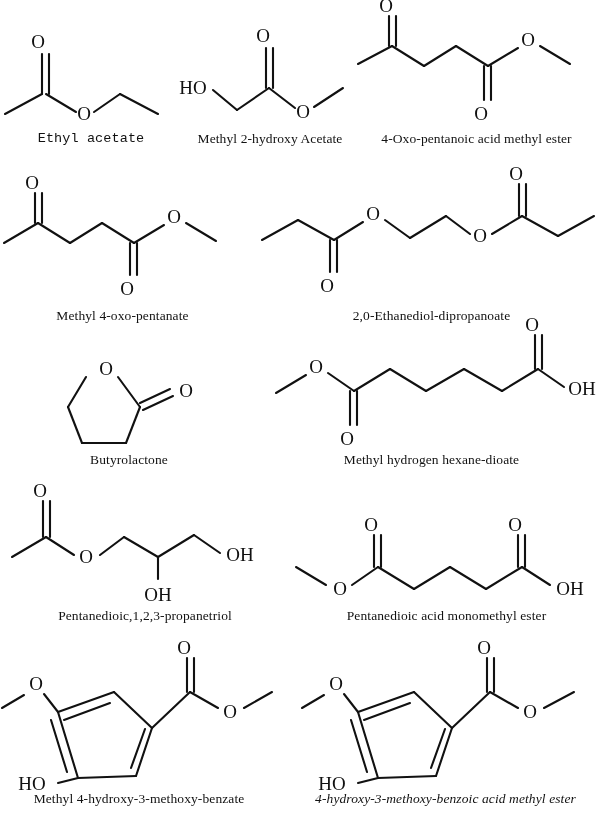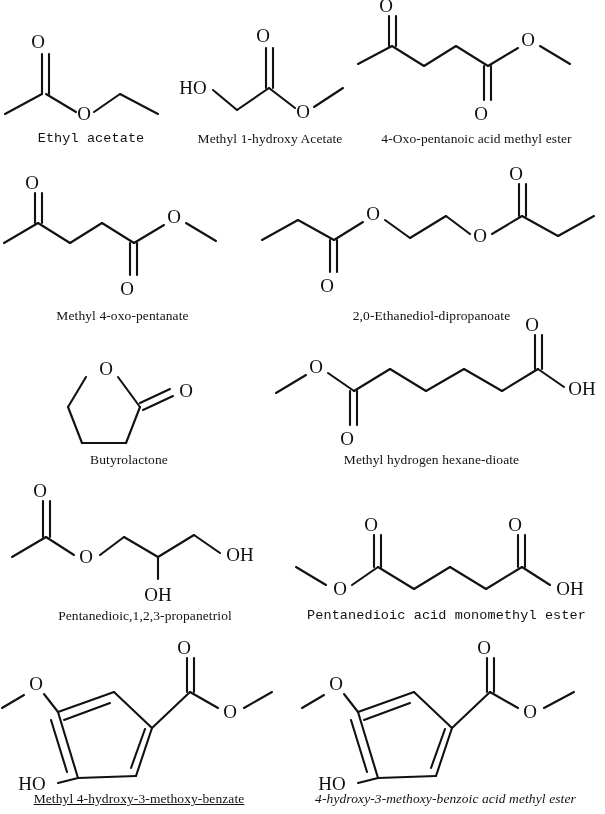--- a/index.html
+++ b/index.html
@@ -75,21 +75,21 @@
       <line class="bond" x1="38" y1="68" x2="62" y2="88"></line>
       <line class="bond" x1="62" y1="88" x2="94" y2="66"></line>
       <line class="bond" x1="91" y1="66" x2="91" y2="26"></line>
       <line class="bond" x1="98" y1="66" x2="98" y2="26"></line>
       <text class="atom" x="88" y="20" text-anchor="middle">O</text>
       <line class="bond" x1="94" y1="66" x2="120" y2="86"></line>
       <text class="atom" x="128" y="96" text-anchor="middle">O</text>
       <line class="bond" x1="139" y1="85" x2="168" y2="66"></line>
     </svg>
   </div>
-  <div class="caption" style="left:175px; top:131px; width:190px;">Methyl 1-hydroxy Acetate</div>
+  <div class="caption" style="left:175px; top:131px; width:190px;">Methyl 2-hydroxy Acetate</div>
 
   <div class="struct" style="left:348px; top:2px;">
     <svg width="250" height="125" viewBox="0 0 250 125">
       <line class="bond" x1="10" y1="62" x2="44" y2="44"></line>
       <line class="bond" x1="41" y1="44" x2="41" y2="14"></line>
       <line class="bond" x1="48" y1="44" x2="48" y2="14"></line>
       <text class="atom" x="38" y="10" text-anchor="middle">O</text>
       <line class="bond" x1="44" y1="44" x2="76" y2="64"></line>
       <line class="bond" x1="76" y1="64" x2="108" y2="44"></line>
       <line class="bond" x1="108" y1="44" x2="140" y2="64"></line>
@@ -213,21 +213,21 @@
       <line class="bond" x1="126" y1="84" x2="162" y2="62"></line>
       <line class="bond" x1="162" y1="62" x2="198" y2="84"></line>
       <line class="bond" x1="198" y1="84" x2="234" y2="62"></line>
       <line class="bond" x1="230" y1="62" x2="230" y2="30"></line>
       <line class="bond" x1="237" y1="62" x2="237" y2="30"></line>
       <text class="atom" x="227" y="26" text-anchor="middle">O</text>
       <line class="bond" x1="234" y1="62" x2="262" y2="80"></line>
       <text class="atom" x="282" y="90" text-anchor="middle">OH</text>
     </svg>
   </div>
-  <div class="caption" style="left:288px; top:608px; width:317px;font-family:Liberation Mono, monospace;">Pentanedioic acid monomethyl ester</div>
+  <div class="caption" style="left:288px; top:608px; width:317px;">Pentanedioic acid monomethyl ester</div>
 
   <div class="struct" style="left:0px; top:650px;">
     <svg width="292" height="145" viewBox="0 0 292 145">
 
       <line class="bond" x1="58" y1="62" x2="114" y2="42"></line>
       <line class="bond" x1="64" y1="70" x2="110" y2="53"></line>
       <line class="bond" x1="114" y1="42" x2="152" y2="78"></line>
       <line class="bond" x1="152" y1="78" x2="136" y2="126"></line>
       <line class="bond" x1="145" y1="79" x2="131" y2="118"></line>
       <line class="bond" x1="136" y1="126" x2="78" y2="128"></line>
@@ -243,21 +243,21 @@
 
       <line class="bond" x1="152" y1="78" x2="190" y2="42"></line>
       <line class="bond" x1="187" y1="42" x2="187" y2="8"></line>
       <line class="bond" x1="194" y1="42" x2="194" y2="8"></line>
       <text class="atom" x="184" y="4" text-anchor="middle">O</text>
       <line class="bond" x1="190" y1="42" x2="218" y2="58"></line>
       <text class="atom" x="230" y="68" text-anchor="middle">O</text>
       <line class="bond" x1="244" y1="58" x2="272" y2="42"></line>
     </svg>
   </div>
-  <div class="caption" style="left:0px; top:791px; width:278px;text-decoration:underline;">Methyl 4-hydroxy-3-methoxy-benzate</div>
+  <div class="caption" style="left:0px; top:791px; width:278px;">Methyl 4-hydroxy-3-methoxy-benzate</div>
 
   <div class="struct" style="left:298px; top:650px;">
     <svg width="300" height="145" viewBox="0 0 300 145">
       <line class="bond" x1="60" y1="62" x2="116" y2="42"></line>
       <line class="bond" x1="66" y1="70" x2="112" y2="53"></line>
       <line class="bond" x1="116" y1="42" x2="154" y2="78"></line>
       <line class="bond" x1="154" y1="78" x2="138" y2="126"></line>
       <line class="bond" x1="147" y1="79" x2="133" y2="118"></line>
       <line class="bond" x1="138" y1="126" x2="80" y2="128"></line>
       <line class="bond" x1="80" y1="128" x2="60" y2="62"></line>

